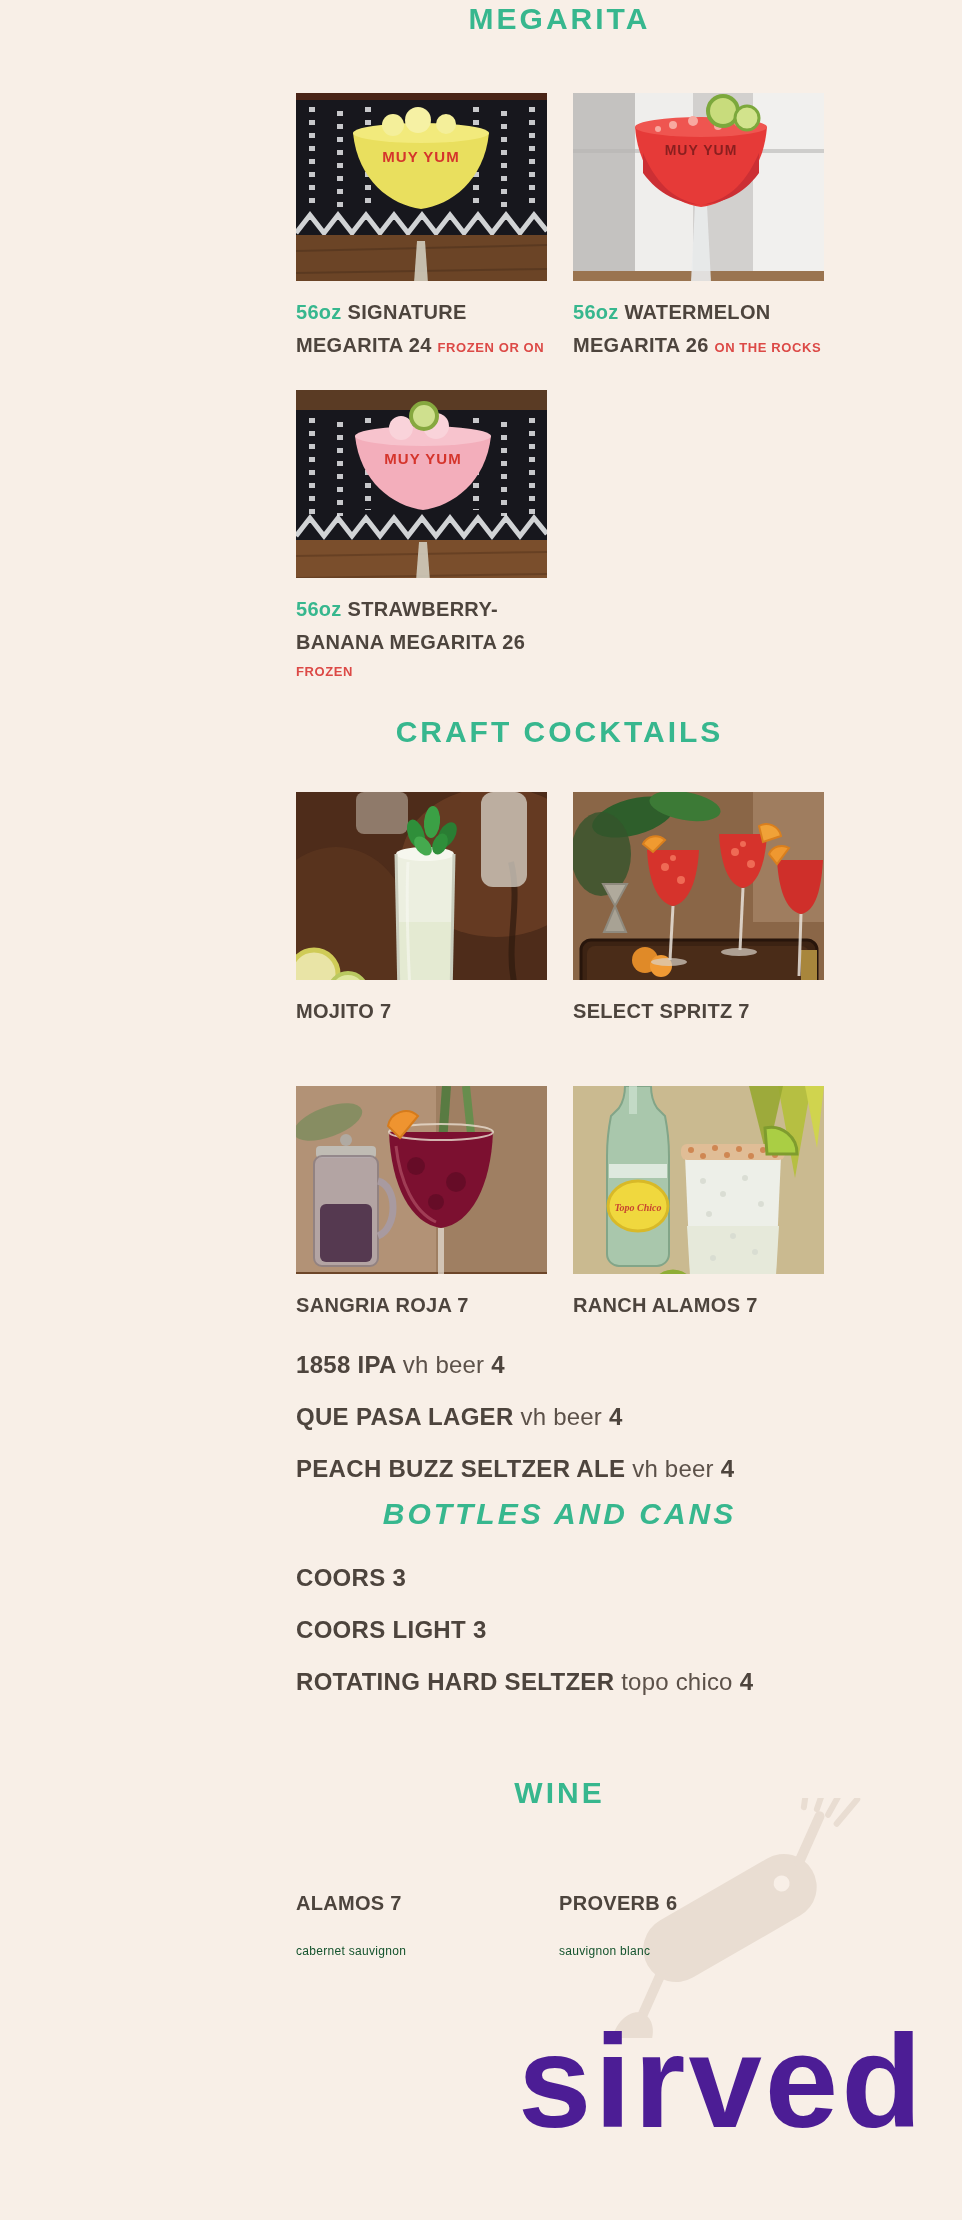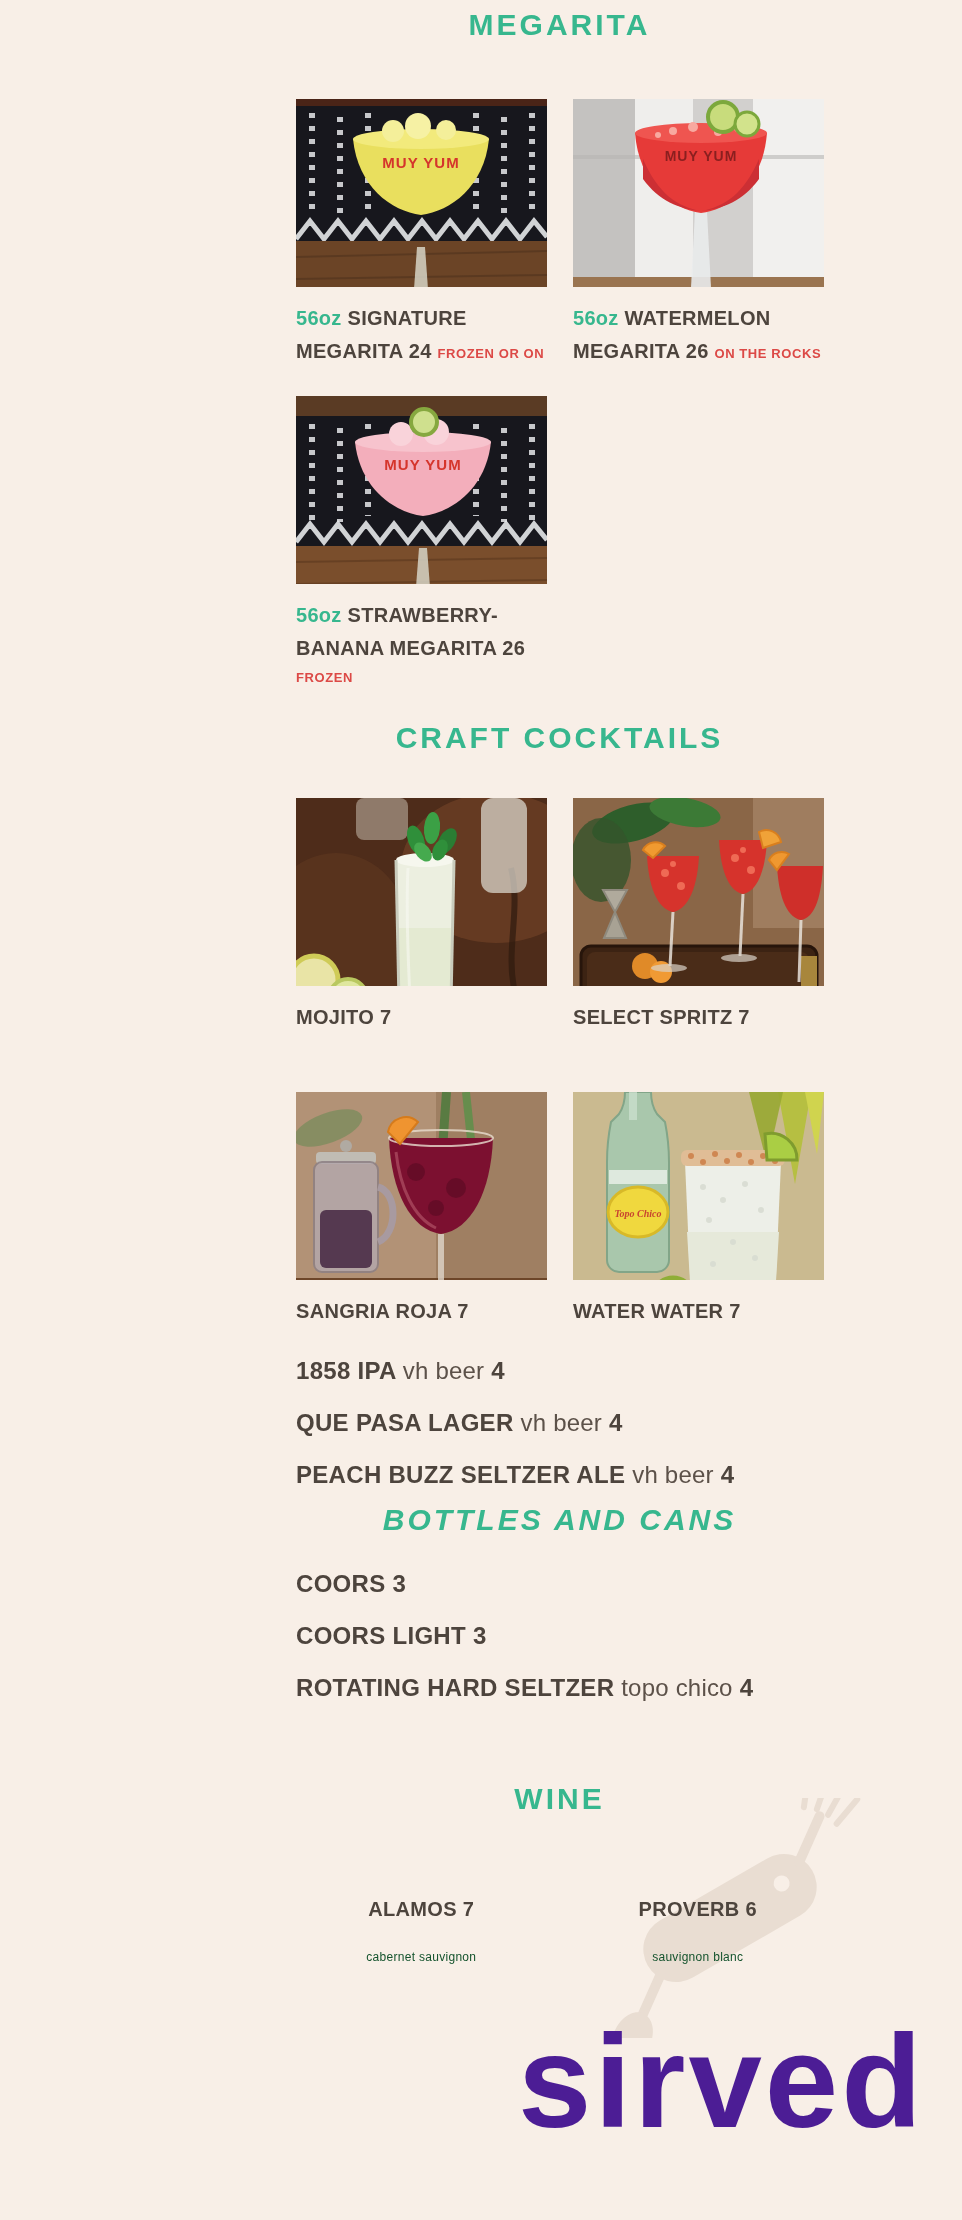--- a/index.html
+++ b/index.html
@@ -2,21 +2,21 @@
 <html><head>
 <meta charset="utf-8">
 <style>
   html,body{margin:0;padding:0;}
   body{background:#f8efe7;font-family:"Liberation Sans",sans-serif;}
   .page{position:relative;width:962px;height:2220px;background:#f8efe7;overflow:hidden;}
   .watermark-layer{position:absolute;inset:0;z-index:0;}
   .wm-logo{position:absolute;left:600px;top:1798px;}
   .wm-text{position:absolute;left:518px;top:2016px;font-size:132px;font-weight:bold;
            color:#4c1d95;letter-spacing:3px;line-height:1;}
-  .content{position:relative;z-index:1;width:527px;margin-left:296px;padding-top:6px;}
+  .content{position:relative;z-index:1;width:527px;margin-left:296px;}
   .section-title{margin:0;font-size:30px;font-weight:800;color:#37b78e;
                  letter-spacing:3px;text-align:center;line-height:38px;}
   .grid{display:flex;gap:26px;}
   .card{width:251px;margin:0;}
   .photo{width:251px;height:188px;overflow:hidden;}
   .photo svg{display:block;width:251px;height:216px;}
   .caption{margin-top:15px;font-size:20px;font-weight:bold;color:#4d443d;
            line-height:33px;letter-spacing:.3px;}
   .size{color:#37b78e;}
   .note{color:#dc4946;font-size:13px;letter-spacing:.6px;}
@@ -28,21 +28,21 @@
   .row-c{margin-top:58px;}
   .h-draft{margin-top:57px;}
   .item-list{margin-top:26px;}
   .line{font-size:24px;font-weight:bold;color:#4d443d;line-height:33px;
         letter-spacing:.3px;margin-bottom:19px;}
   .line:last-child{margin-bottom:0;}
   .det{font-weight:normal;color:#5c5149;letter-spacing:.2px;}
   .h-bottles{margin-top:10px;font-style:italic;}
   .bottles{margin-top:28px;}
   .h-wine{margin-top:76px;}
-  .wine-grid{display:flex;gap:26px;margin-top:75px;text-align:center;}
+  .wine-grid{display:flex;gap:12px;margin-top:75px;}
   .wine-item{width:251px;}
   .wine-name{font-size:20px;font-weight:bold;color:#4d443d;line-height:33px;letter-spacing:.3px;}
   .wine-detail{font-size:12px;font-weight:normal;color:#14532d;margin-top:18px;
                line-height:26px;letter-spacing:.3px;}
 </style>
 </head>
 <body>
 
 <div class="page">
 
@@ -336,21 +336,21 @@
                 <circle cx="136" cy="128" r="3"></circle>
               <circle cx="160" cy="150" r="3"></circle>
                 <circle cx="182" cy="166" r="3"></circle>
                 <circle cx="140" cy="172" r="3"></circle>
               </g>
             <path d="M192 42 A26 26 0 0 1 224 68 L194 68 Z" fill="#aace44" stroke="#7f9c2e" stroke-width="3"></path>
             <circle cx="100" cy="206" r="20" fill="#c2d862" stroke="#8fae36" stroke-width="5"></circle>
           </svg>
         </div>
         <figcaption class="caption">
-          <span class="nm">WATER WATER</span>
+          <span class="nm">RANCH ALAMOS</span>
           <span class="pr">7</span>
         </figcaption>
       </figure>
     </div>
 
 
     <div class="item-list">
       <div class="line">
         <span class="nm">1858 IPA</span>
         <span class="det">vh beer</span>

